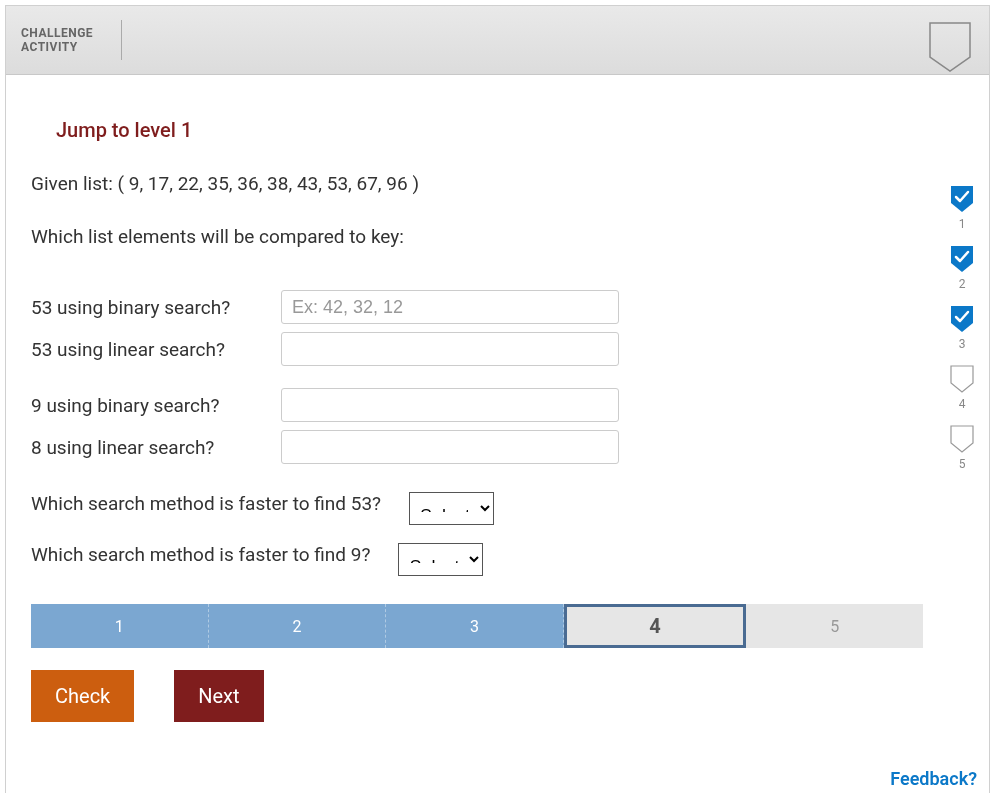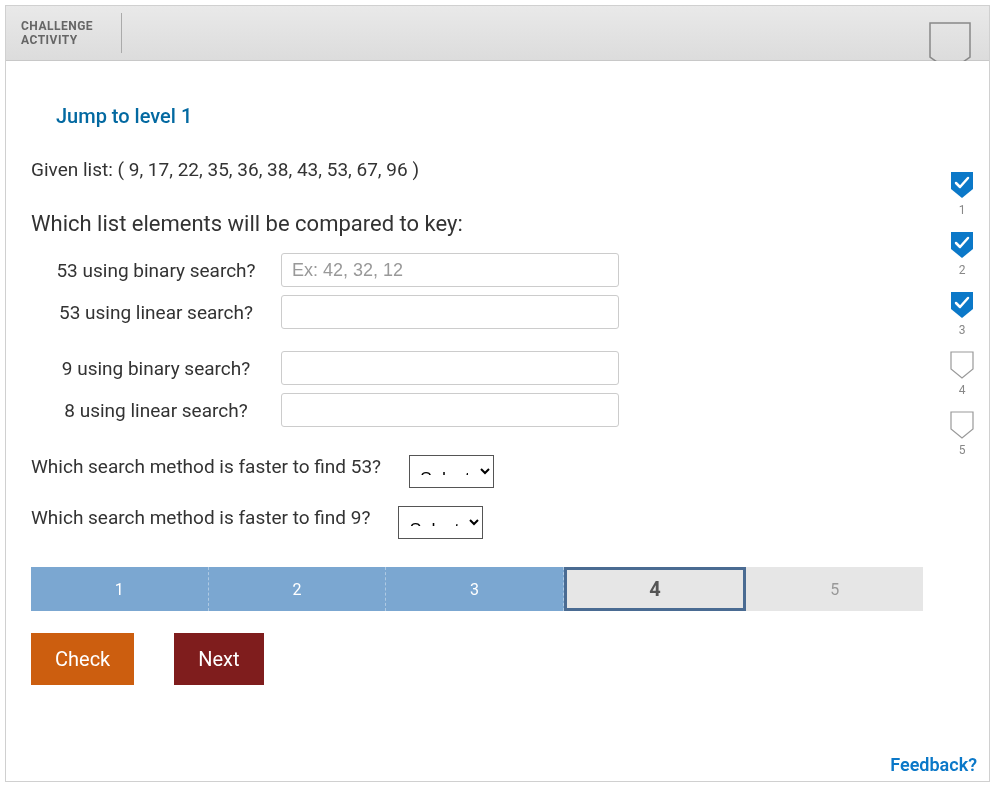--- a/index.html
+++ b/index.html
@@ -13,21 +13,21 @@
     }
     .container {
       border: 1px solid #d0d0d0;
       margin: 5px;
     }
     .header {
       background: linear-gradient(to bottom, #e9e9e9, #dcdcdc);
       border-bottom: 1px solid #c8c8c8;
       display: flex;
       align-items: center;
-      padding: 7px 15px;
+      padding: 14px 15px;
       position: relative;
     }
     .header-label {
       font-size: 12px;
       font-weight: 700;
       color: #666;
       letter-spacing: 0.5px;
       line-height: 1.2;
       width: 95px;
     }
@@ -48,48 +48,47 @@
       top: 16px;
     }
     .header-badge svg { width: 42px; height: 50px; }
     .body {
       background: #fff;
       padding: 25px 25px 10px 25px;
       position: relative;
       min-height: 720px;
     }
     .jump-link {
-      color: #0369a1;
+      color: #7f1d1d;
       font-size: 20px;
       font-weight: 500;
       cursor: pointer;
       display: inline-block;
       margin: 18px 0 30px 25px;
     }
     .given-list {
       color: #333;
       font-size: 19px;
       margin-bottom: 30px;
     }
     .prompt-line {
       color: #333;
-      font-size: 22px;
-      margin-bottom: 17px;
+      font-size: 19px;
+      margin-bottom: 42px;
     }
     .qrow {
       display: flex;
       align-items: center;
       margin-bottom: 8px;
     }
     .qrow.gap-top { margin-top: 22px; }
     .qlabel {
       width: 250px;
       font-size: 19px;
       color: #333;
-      text-align: center;
     }
     .qinput {
       width: 338px;
       height: 34px;
       border: 1px solid #ccc;
       border-radius: 3px;
       font-size: 18px;
       padding: 8px 10px;
       color: #333;
     }

